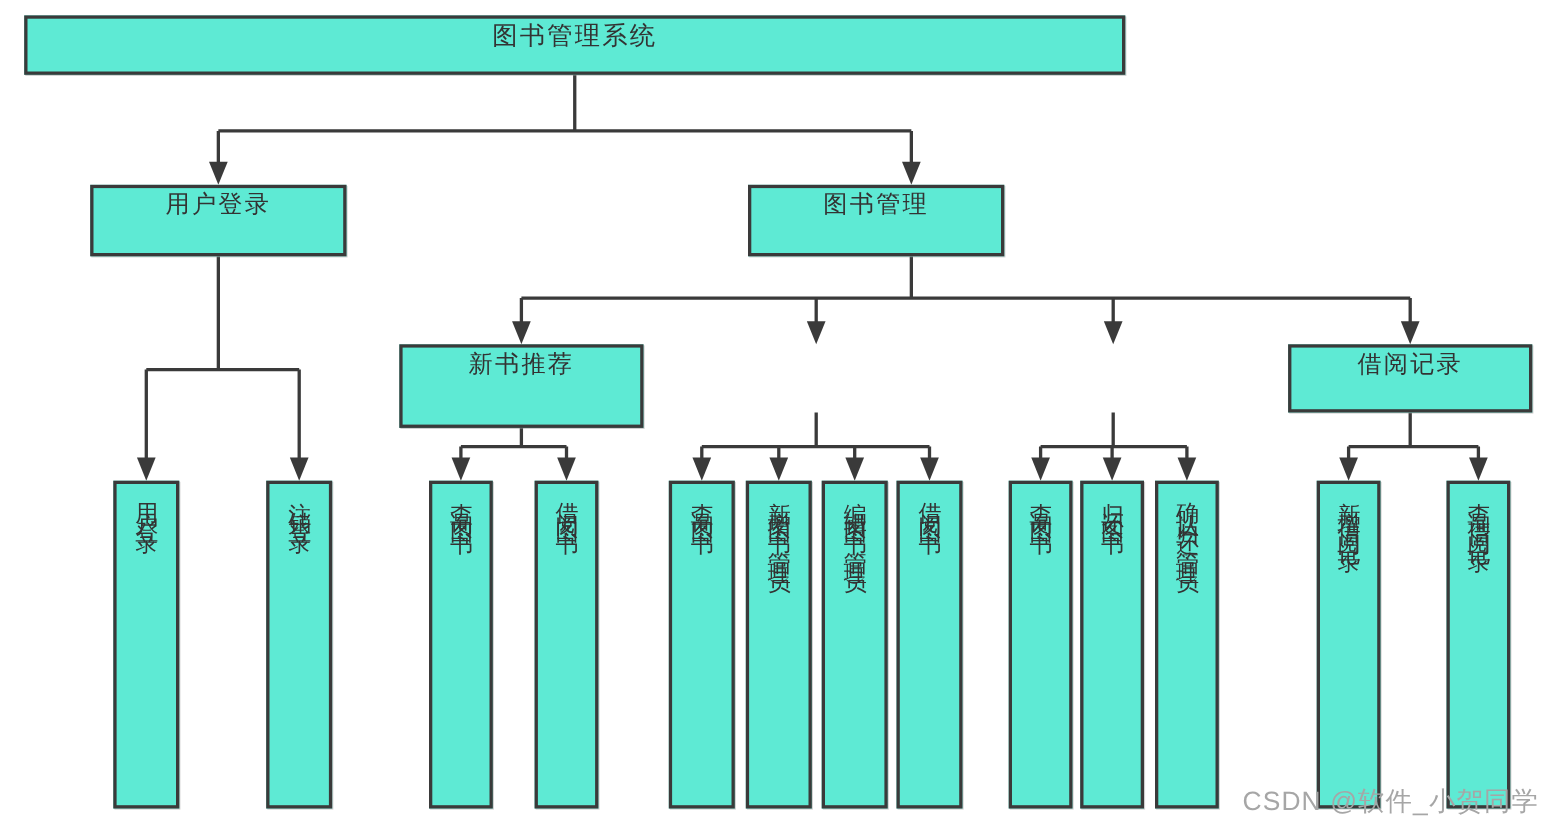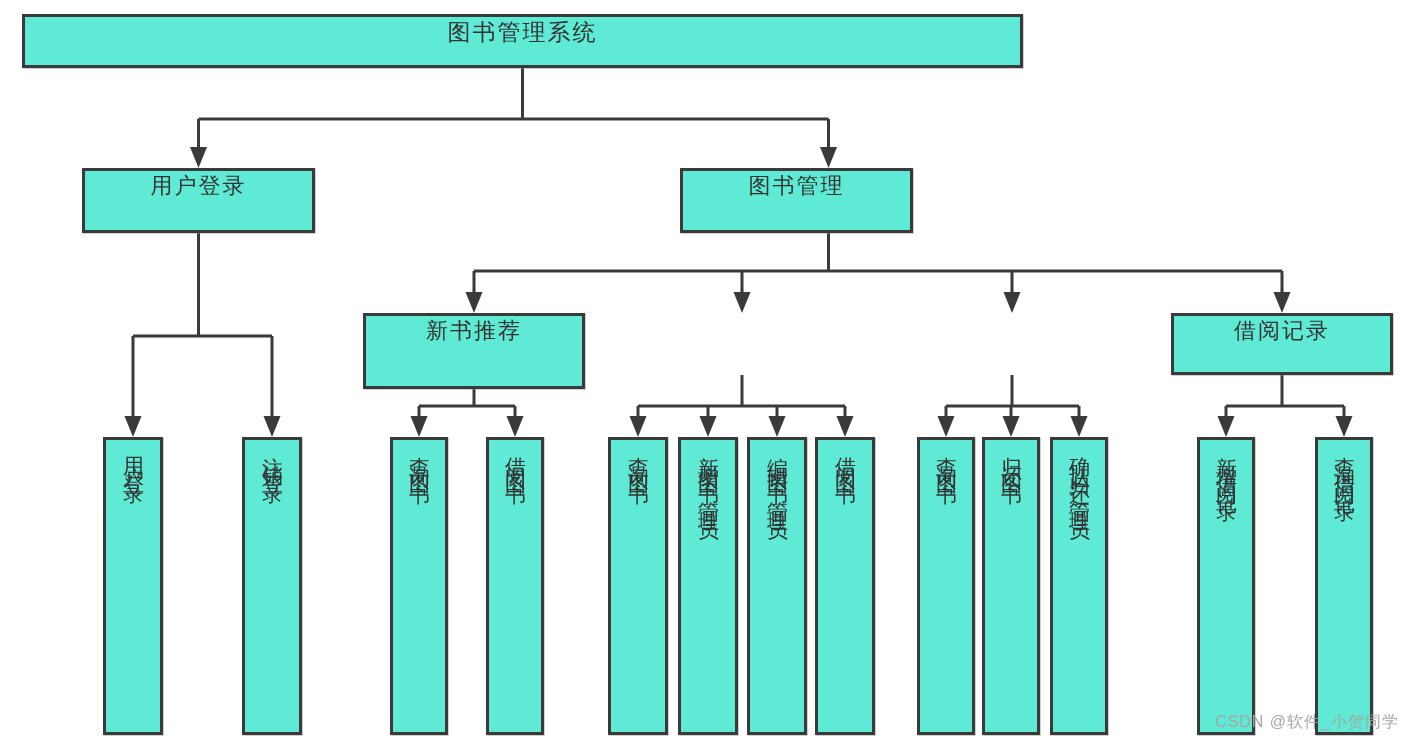--- a/index.html
+++ b/index.html
@@ -28,21 +28,21 @@
     writing-mode:vertical-rl;
     text-orientation:mixed;
     font-size:21px;
     letter-spacing:9px;
     line-height:1;
   }
   .watermark{
     position:absolute;
     top:712px;right:6px;
     z-index:3;
-    font-size:16px;
+    font-size:24px;
     color:#a6a6a6;
     letter-spacing:1px;
     white-space:nowrap;
   }
 </style>
 </head>
 <body>
 
 <div id="canvas">
 

